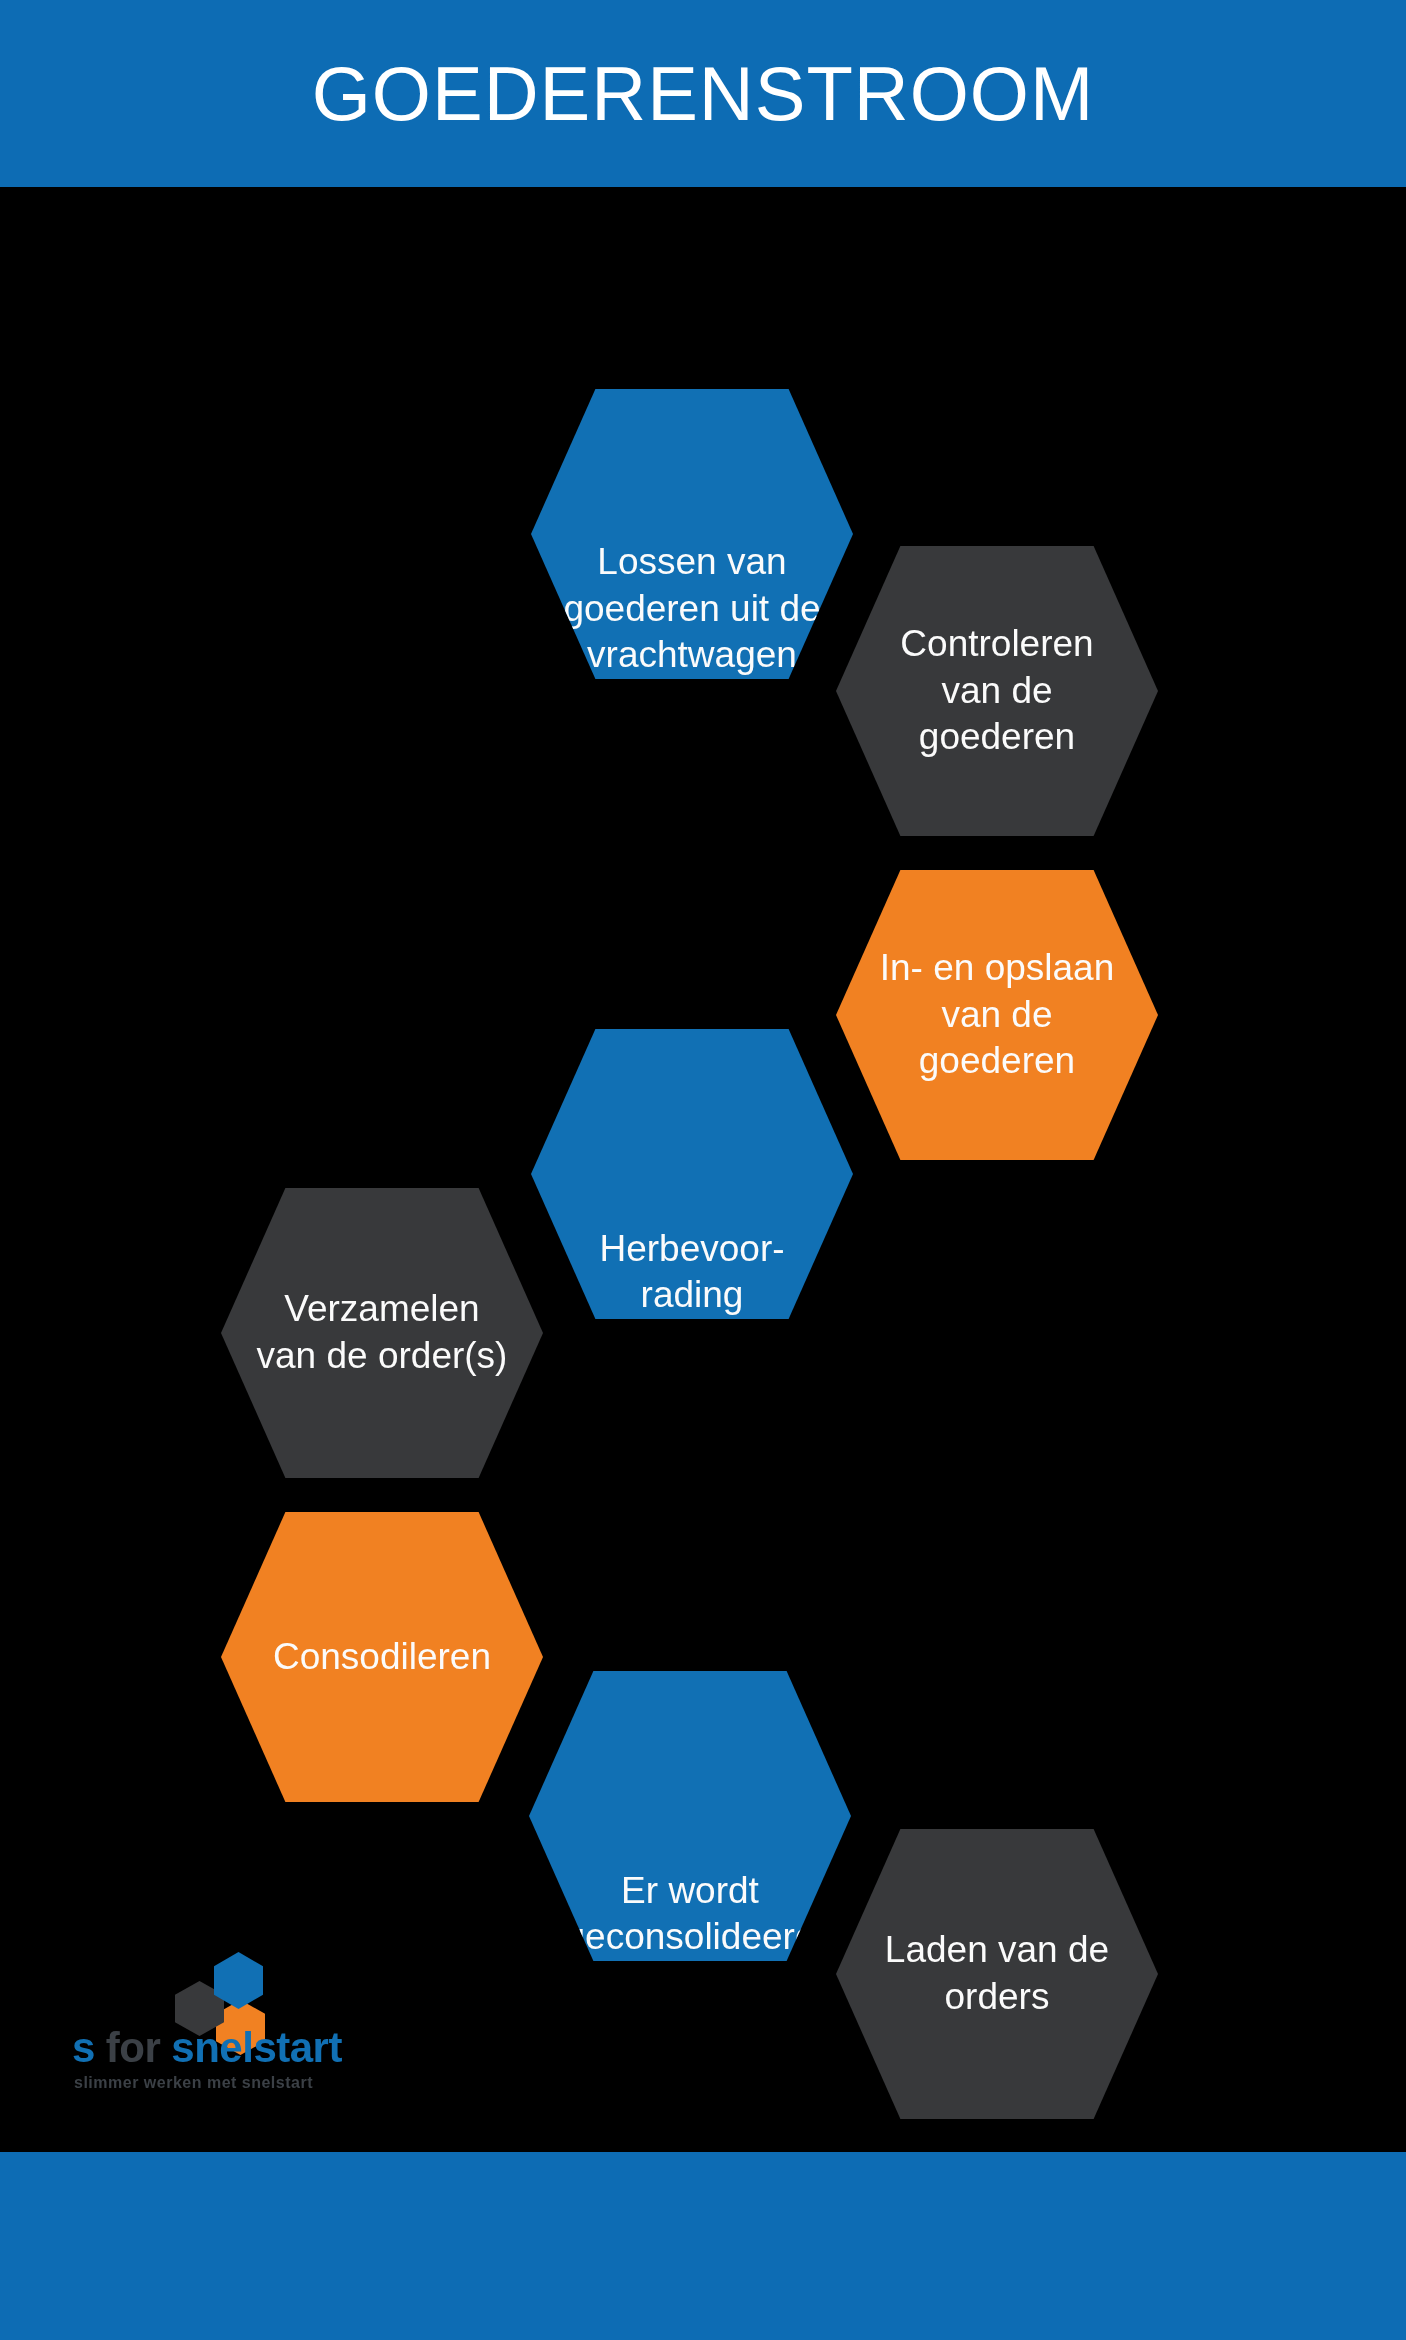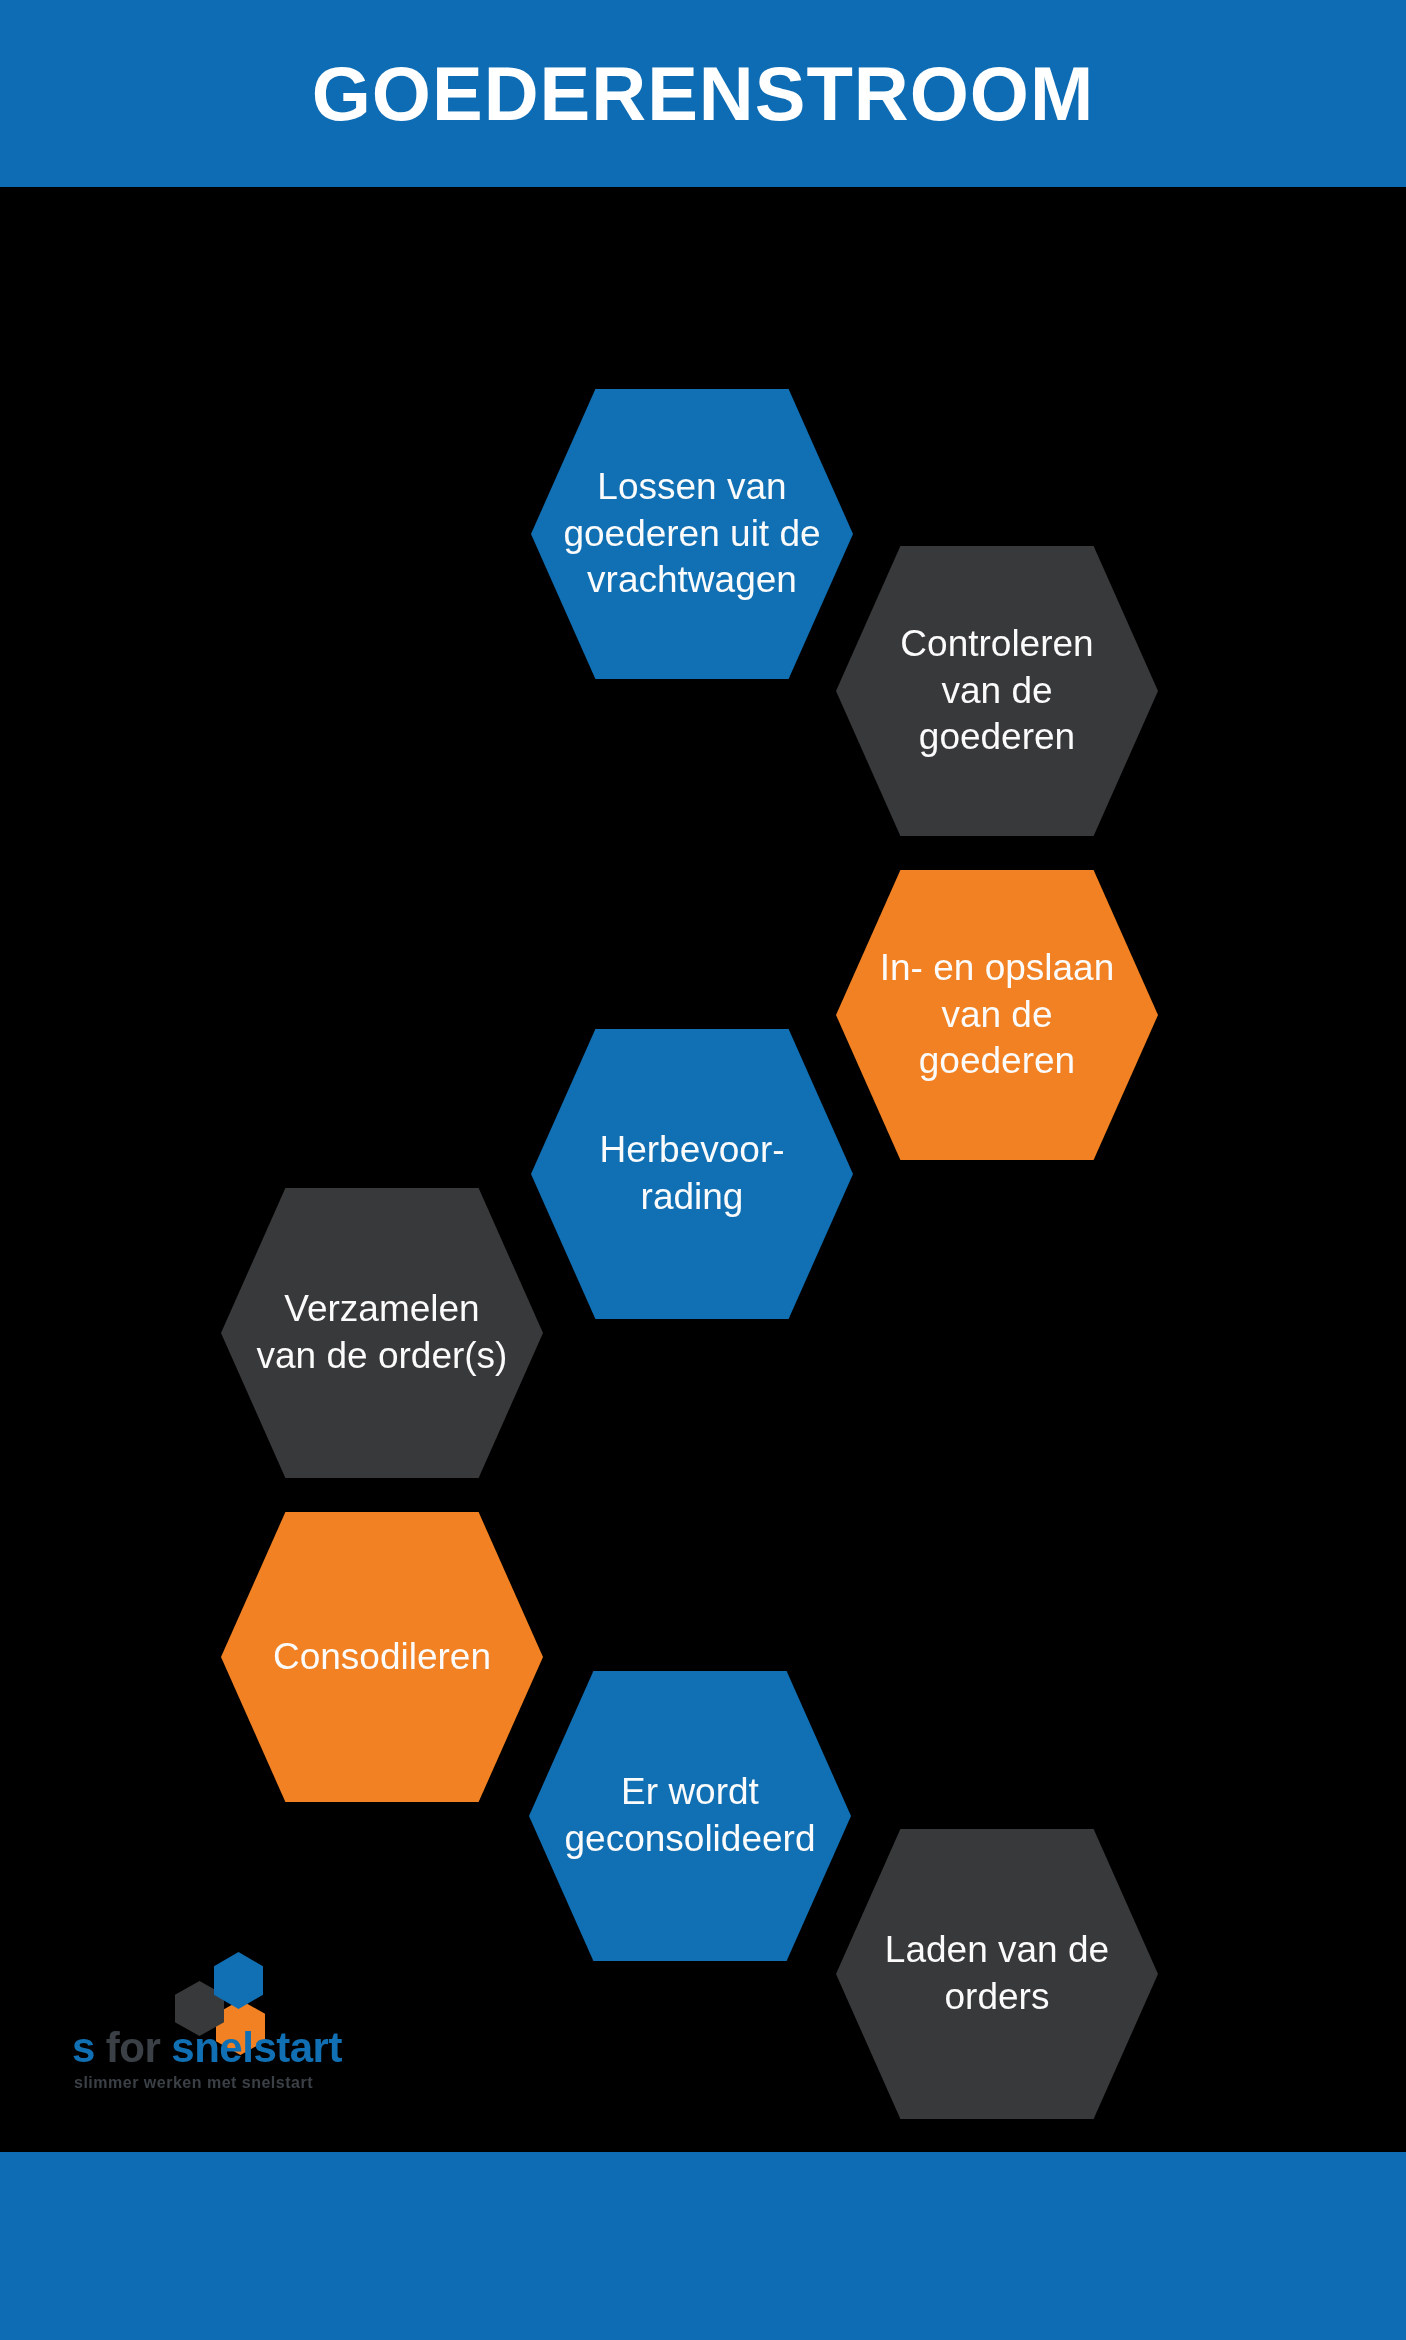--- a/index.html
+++ b/index.html
@@ -8,33 +8,33 @@
     width:1406px;height:2340px;
     background:var(--background,#000);
     font-family:"Liberation Sans",sans-serif;
     overflow:hidden;
   }
   
   .band{position:absolute;left:0;width:1406px;background:var(--band-blue,#0d6cb4);}
   .band.top{top:0;height:187px;display:flex;align-items:center;justify-content:center;}
   .band.bottom{top:2152px;height:188px;}
   .page-title{
-    margin:0;color:#fff;font-size:76px;font-weight:700;letter-spacing:1px;
+    margin:0;color:#fff;font-size:76px;font-weight:400;letter-spacing:1px;
   }
   
   .hex{
     position:absolute;width:322px;height:290px;
     clip-path:polygon(20% 0,80% 0,100% 50%,80% 100%,20% 100%,0 50%);
     display:flex;align-items:center;justify-content:center;
     text-align:center;color:#fbfbfb;
     font-size:37px;line-height:1.26;
   }
   .hex span{white-space:pre-line;}
   .c-orange{background:var(--hex-orange,#f18122);}
-  .c-blue{background:var(--hex-blue,#1170b4);}
+  .c-blue{background:var(--hex-blue,#1170b4);align-items:flex-end;}
   .c-dark{background:var(--hex-dark,#38393b);}
   .hex-1{left:222px;top:224px;}
   .hex-2{left:531px;top:389px;}
   .hex-3{left:836px;top:546px;}
   .hex-4{left:836px;top:870px;}
   .hex-5{left:531px;top:1029px;}
   .hex-6{left:221px;top:1188px;}
   .hex-7{left:221px;top:1512px;}
   .hex-8{left:529px;top:1671px;}
   .hex-9{left:836px;top:1829px;}

